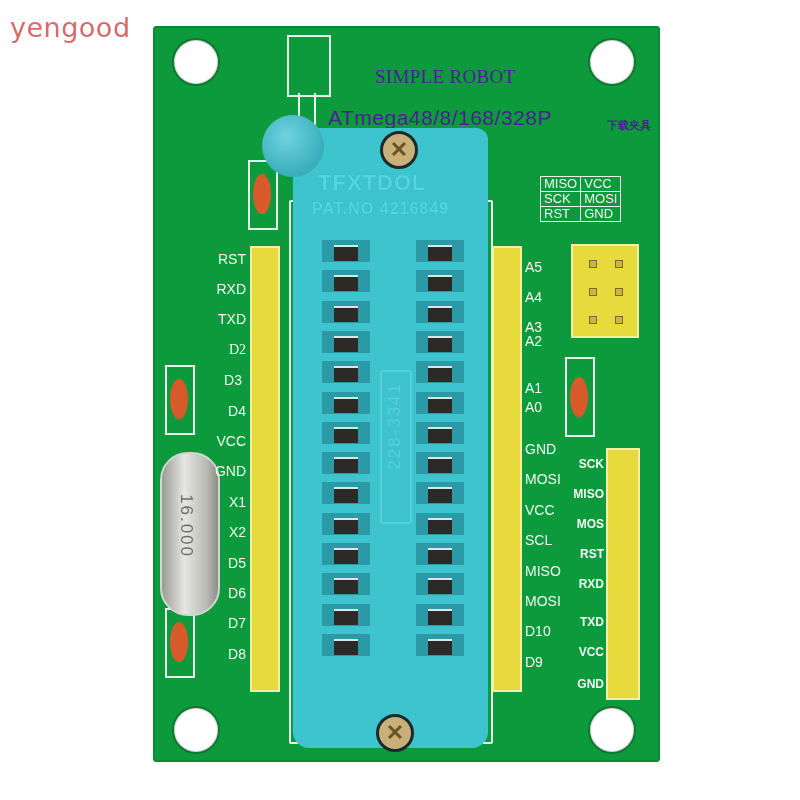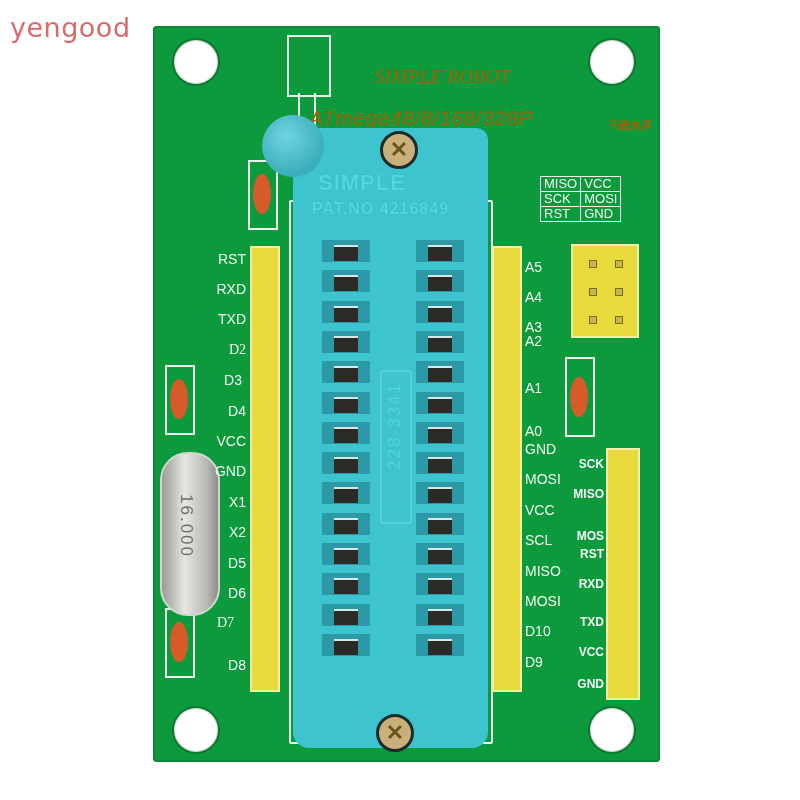--- a/index.html
+++ b/index.html
@@ -2,21 +2,21 @@
 <html><head>
 <meta charset="utf-8">
 <style>
   html, body { margin:0; padding:0; }
   body { width:800px; height:800px; background:#ffffff; position:relative; overflow:hidden; font-family:"Liberation Sans", sans-serif; }
   .abs { position:absolute; }
   .watermark { left:10px; top:12px; font-size:27px; color:#d76b6b; font-family:"DejaVu Sans", sans-serif; letter-spacing:0.5px; }
   .pcb { left:153px; top:26px; width:507px; height:736px; background:#0d9a3c; border-radius:4px;
          box-shadow: inset 0 0 0 2px #0a8a34; }
   .hole { width:44px; height:44px; border-radius:50%; background:#ffffff; box-shadow:0 0 0 2px #0b7a2e, inset 0 0 2px #888; }
-  .silk { color:#a16207;font-style:italic; }
+  .silk { color:#4c1d95; }
   .title { font-family:"Liberation Serif", serif; font-size:19px; letter-spacing:0.3px; }
   .sub { font-size:21px; letter-spacing:0.5px; }
   .subcn { font-size:11px; font-weight:bold; }
   .outline { border:2px solid #e9f4ea; }
   .lbl { font-size:14px; color:#f2f7f2; line-height:14px; }
   .lbl-sm { font-size:12px; font-weight:bold; color:#f2f7f2; line-height:12px; }
   .header { background:#e8d93c; border:2px solid #f3f0a6; }
   .pin { width:6px; height:6px; background:#c9b64a; border:1px solid #7a6b20; position:absolute; left:50%; margin-left:-4px; }
   .zif { left:293px; top:128px; width:195px; height:620px; background:#3ec4cf; border-radius:12px 12px 16px 16px; }
   .slot { position:absolute; width:48px; height:22px; background:#2b9aa6; }
@@ -43,21 +43,21 @@
 <div class="abs hole" style="left:590px;top:40px;"></div>
 <div class="abs hole" style="left:174px;top:708px;"></div>
 <div class="abs hole" style="left:590px;top:708px;"></div>
 
 <div class="abs outline" style="left:287px;top:35px;width:40px;height:58px;"></div>
 <div class="abs" style="left:298px;top:93px;width:2px;height:40px;background:#e9f4ea;"></div>
 <div class="abs" style="left:314px;top:93px;width:2px;height:40px;background:#e9f4ea;"></div>
 <div class="abs outline" style="left:289px;top:200px;width:200px;height:540px;border-radius:2px;"></div>
 
 <div class="abs silk title" style="left:375px;top:66px;">SIMPLE ROBOT</div>
-<div class="abs silk sub" style="left:309px;top:106px;">ATmega48/8/168/328P</div>
+<div class="abs silk sub" style="left:328px;top:106px;">ATmega48/8/168/328P</div>
 <div class="abs silk subcn" style="left:607px;top:118px;">下载夹具</div>
 
 <table class="abs tbl" style="left:540px;top:176px;">
   <tbody>
       <tr>
         <td>MISO</td>
         <td>VCC</td>
       </tr>
   <tr>
         <td>SCK</td>
@@ -103,58 +103,58 @@
   <div class="lbl abs" style="top:60px;right:0;">TXD</div>
   <div class="lbl abs" style="top:91px;right:0;font-family:Liberation Serif, serif;">D2</div>
   <div class="lbl abs" style="top:121px;right:4px;">D3</div>
   <div class="lbl abs" style="top:152px;right:0;">D4</div>
   <div class="lbl abs" style="top:182px;right:0;">VCC</div>
   <div class="lbl abs" style="top:212px;right:0;">GND</div>
   <div class="lbl abs" style="top:243px;right:0;">X1</div>
   <div class="lbl abs" style="top:273px;right:0;">X2</div>
   <div class="lbl abs" style="top:304px;right:0;">D5</div>
   <div class="lbl abs" style="top:334px;right:0;">D6</div>
-  <div class="lbl abs" style="top:364px;right:12px;font-family:Liberation Serif, serif;">D7</div>
-  <div class="lbl abs" style="top:406px;right:0;">D8</div>
+  <div class="lbl abs" style="top:364px;right:0;">D7</div>
+  <div class="lbl abs" style="top:395px;right:0;">D8</div>
 </div>
 
 <div class="abs header" style="left:492px;top:246px;width:26px;height:442px;"></div>
 <div class="abs" style="left:525px;top:260px;width:60px;">
   <div class="lbl abs" style="top:0px;">A5</div>
   <div class="lbl abs" style="top:30px;">A4</div>
   <div class="lbl abs" style="top:60px;">A3</div>
   <div class="lbl abs" style="top:74px;">A2</div>
   <div class="lbl abs" style="top:121px;">A1</div>
-  <div class="lbl abs" style="top:164px;">A0</div>
+  <div class="lbl abs" style="top:140px;">A0</div>
   <div class="lbl abs" style="top:182px;">GND</div>
   <div class="lbl abs" style="top:212px;">MOSI</div>
   <div class="lbl abs" style="top:243px;">VCC</div>
   <div class="lbl abs" style="top:273px;">SCL</div>
   <div class="lbl abs" style="top:304px;">MISO</div>
   <div class="lbl abs" style="top:334px;">MOSI</div>
   <div class="lbl abs" style="top:364px;">D10</div>
   <div class="lbl abs" style="top:395px;">D9</div>
 </div>
 
 <div class="abs header" style="left:606px;top:448px;width:30px;height:248px;"></div>
 <div class="abs" style="left:560px;top:458px;width:44px;">
   <div class="lbl-sm abs" style="top:0px;right:0;">SCK</div>
   <div class="lbl-sm abs" style="top:30px;right:0;">MISO</div>
-  <div class="lbl-sm abs" style="top:60px;right:0;margin-top:12px;">MOS</div>
+  <div class="lbl-sm abs" style="top:60px;right:0;">MOS</div>
   <div class="lbl-sm abs" style="top:90px;right:0;">RST</div>
   <div class="lbl-sm abs" style="top:120px;right:0;">RXD</div>
   <div class="lbl-sm abs" style="top:158px;right:0;">TXD</div>
   <div class="lbl-sm abs" style="top:188px;right:0;">VCC</div>
   <div class="lbl-sm abs" style="top:220px;right:0;">GND</div>
 </div>
 
 <div class="abs zif"></div>
 <div class="abs screw" style="left:380px;top:131px;">✕</div>
 <div class="abs screw" style="left:376px;top:714px;">✕</div>
-<div class="abs socklbl" style="left:318px;top:170px;font-size:22px;">SIMPLE</div>
+<div class="abs socklbl" style="left:318px;top:170px;font-size:22px;">TFXTDOL</div>
 <div class="abs socklbl" style="left:312px;top:200px;font-size:16px;">PAT.NO 4216849</div>
 <div class="abs vlbl">
     <span>228-3341</span>
   </div>
 
 <div id="slots">
     <div class="slot" style="left: 322px; top: 240px;">
       <div class="contact"></div>
     </div>
     <div class="slot" style="left: 416px; top: 240px;">

